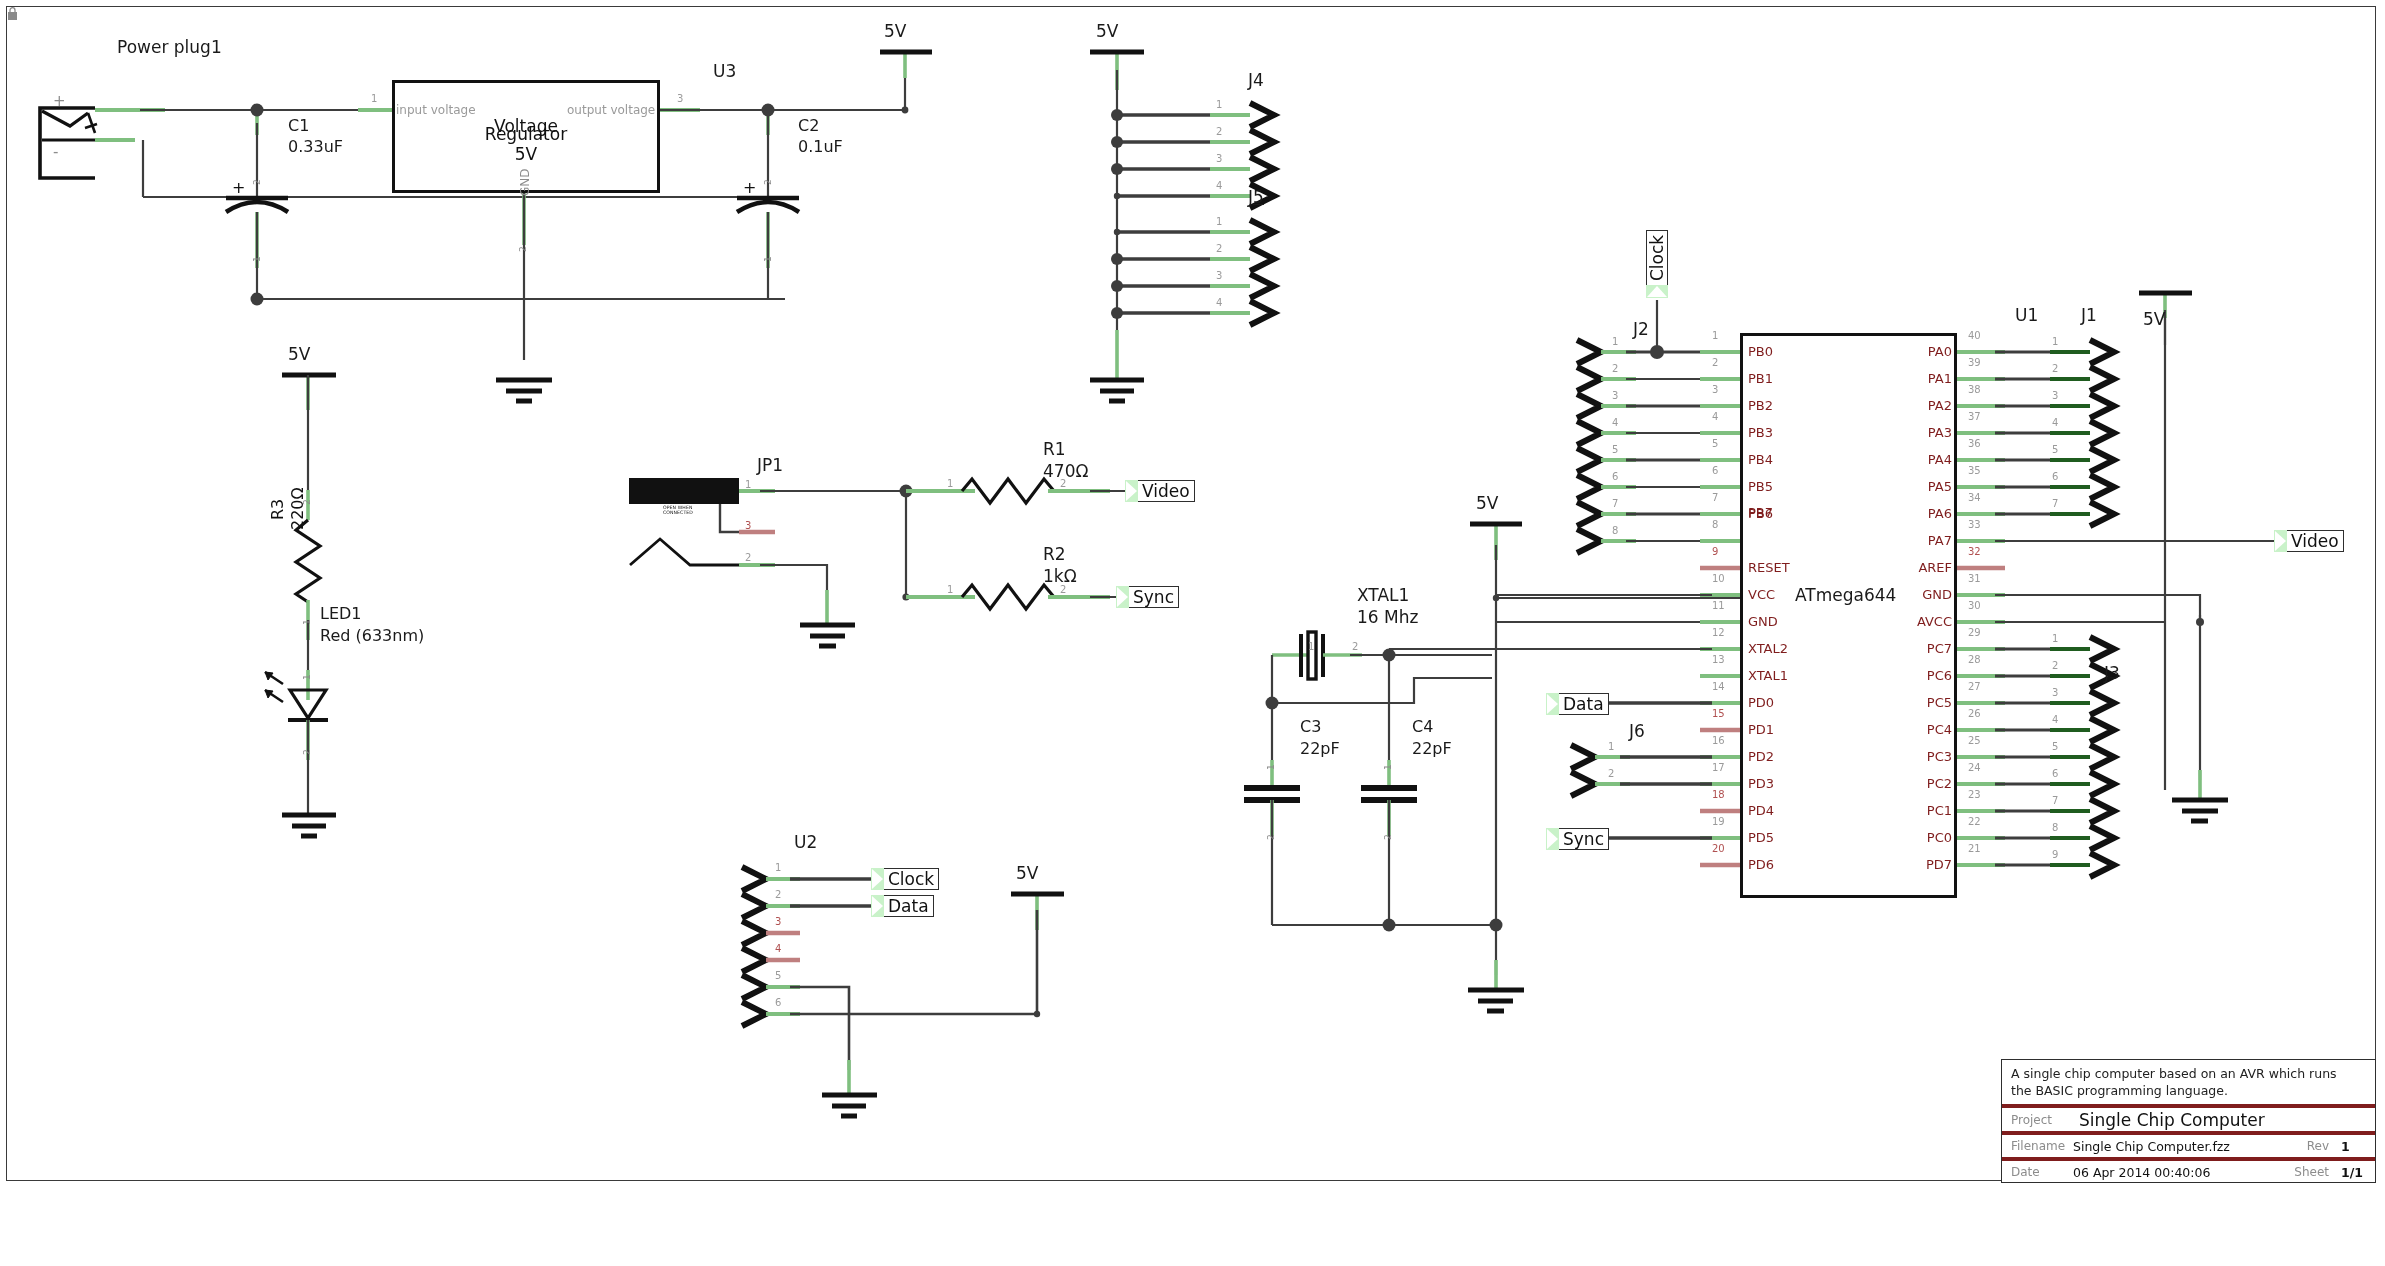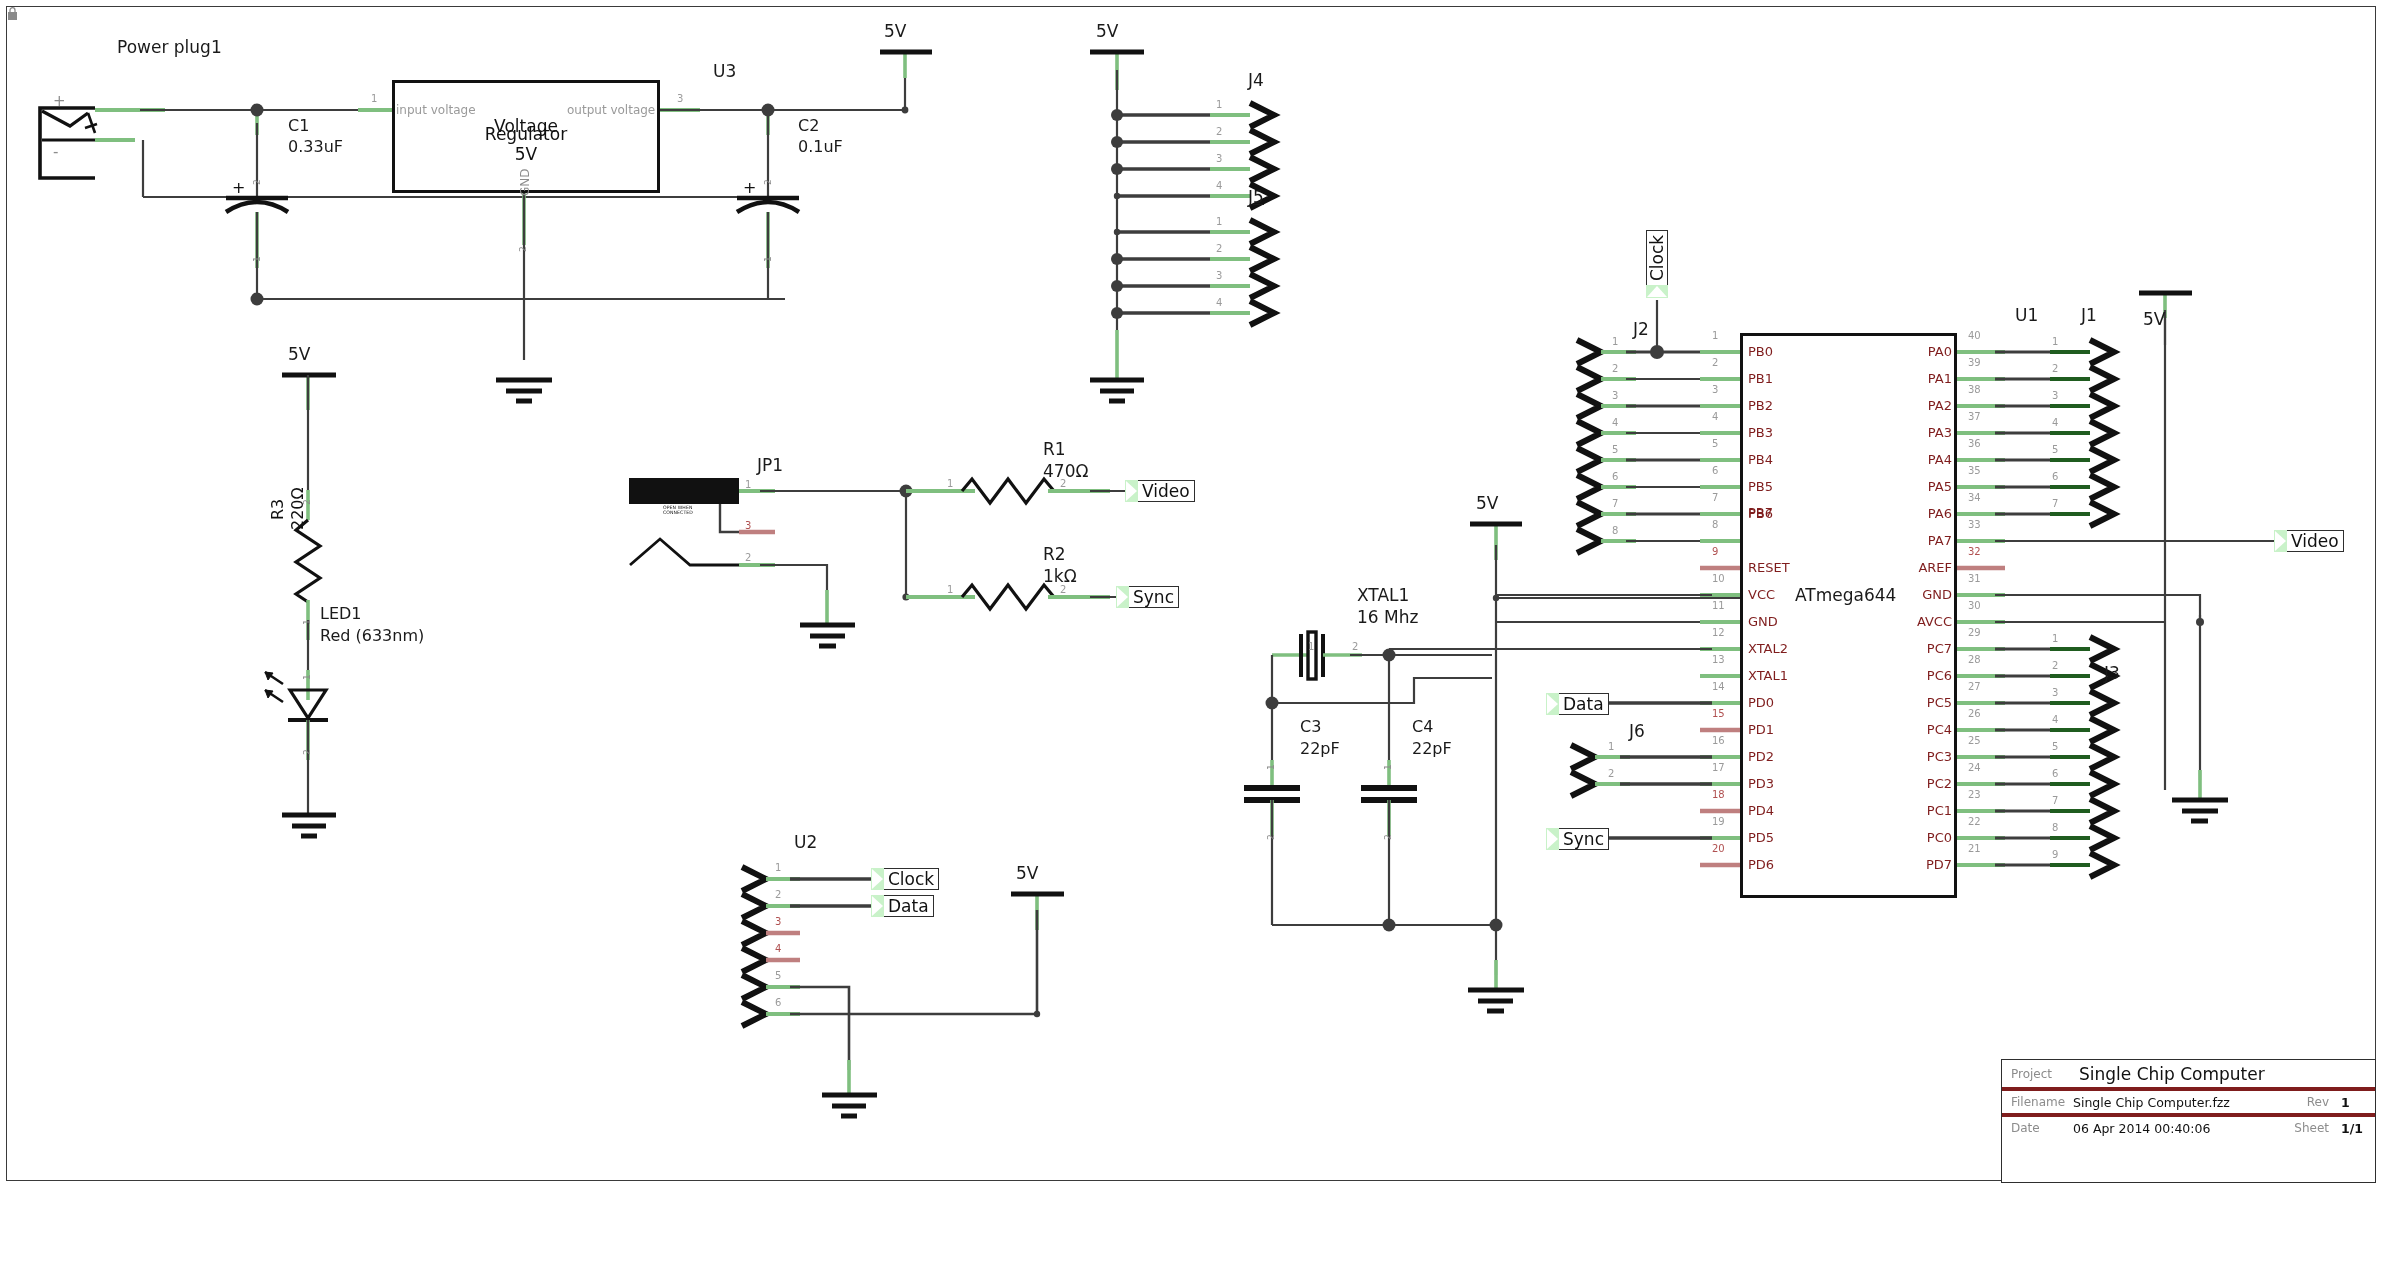--- a/index.html
+++ b/index.html
@@ -678,20 +678,26 @@
   <div class="pinnum" style="left:2052px;top:795px;">7</div>
   <div class="pinnum" style="left:2052px;top:822px;">8</div>
   <div class="pinnum" style="left:2052px;top:849px;">9</div>
 
   <div class="netlbl" style="left:2274px;top:530px;">
     <div class="tip"></div>
     <div class="box">Video</div>
   </div>
 
   <div class="tb">
+    <div class="row">
+      <div class="desc">
+        <span>A single chip computer based on an AVR which runs</span><br>
+        <span>the BASIC programming language.</span>
+      </div>
+    </div>
     <div class="row h27">
       <div class="k">Project</div>
       <div class="vbig">Single Chip Computer</div>
     </div>
     <div class="row h26">
       <div class="k">Filename</div>
       <div class="v">Single Chip Computer.fzz</div>
       <div class="r">
         <div class="rk">Rev</div>
         <div class="rv">1</div>

